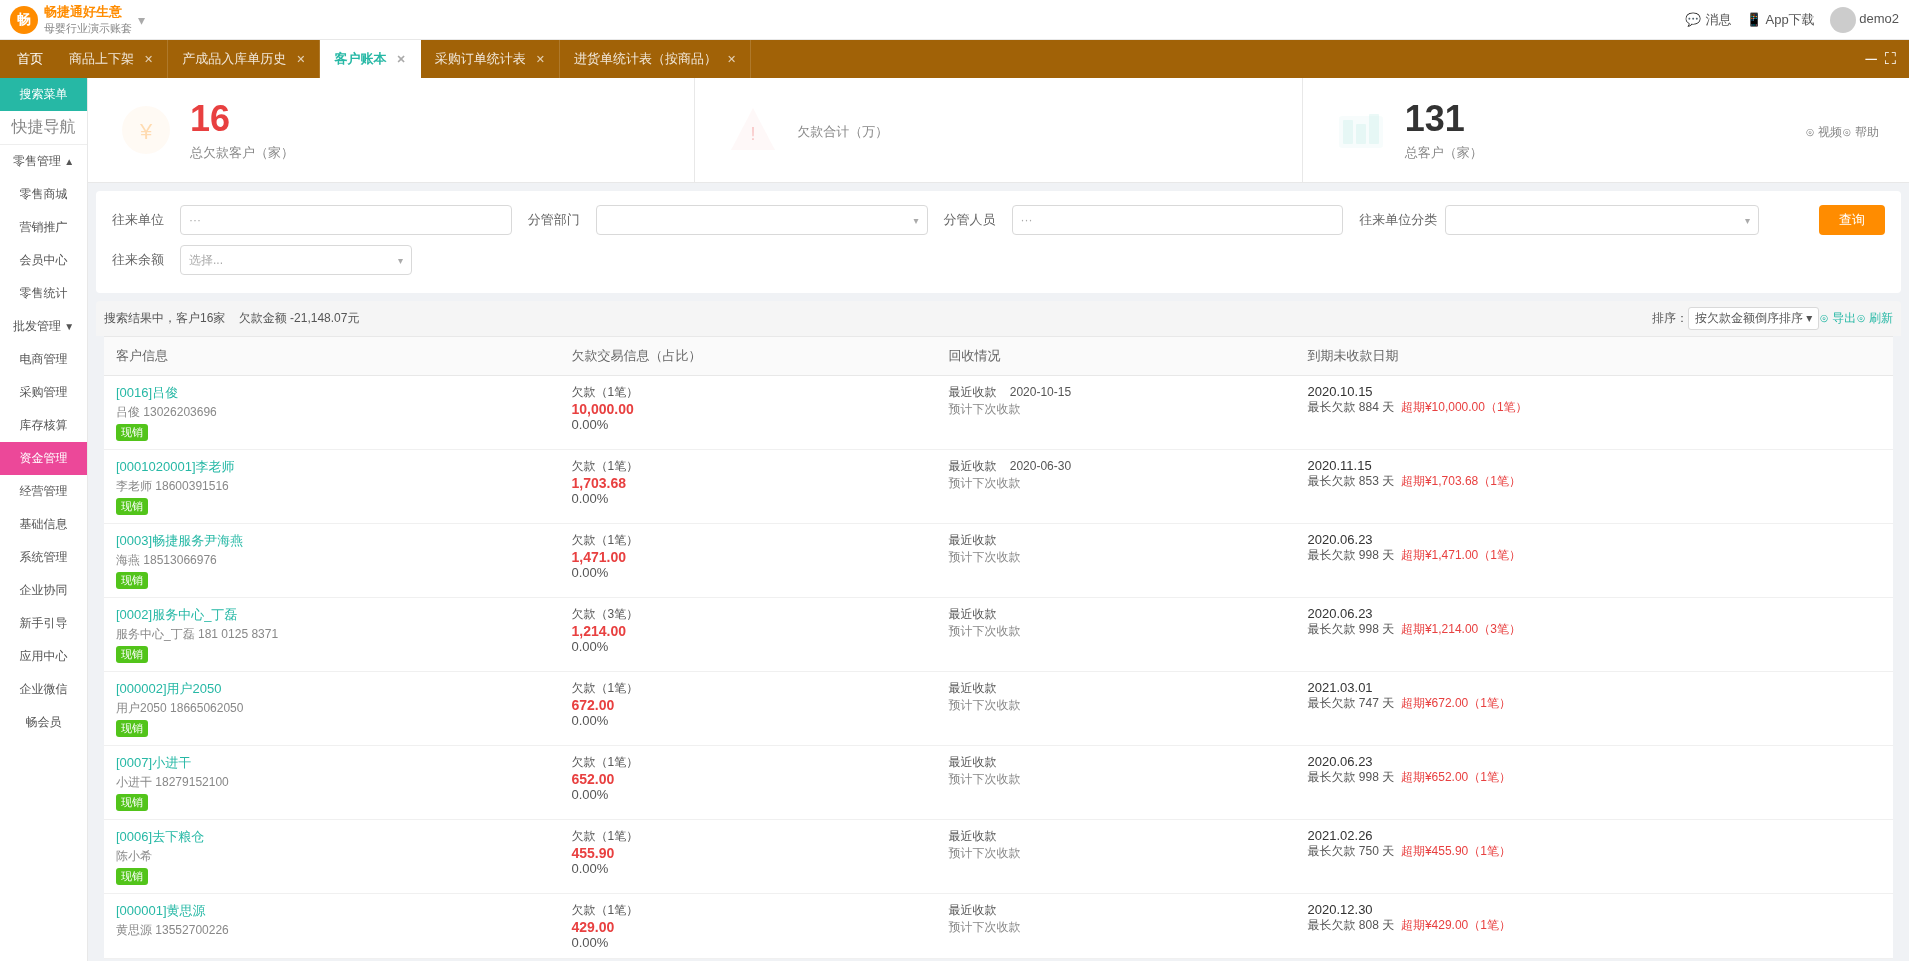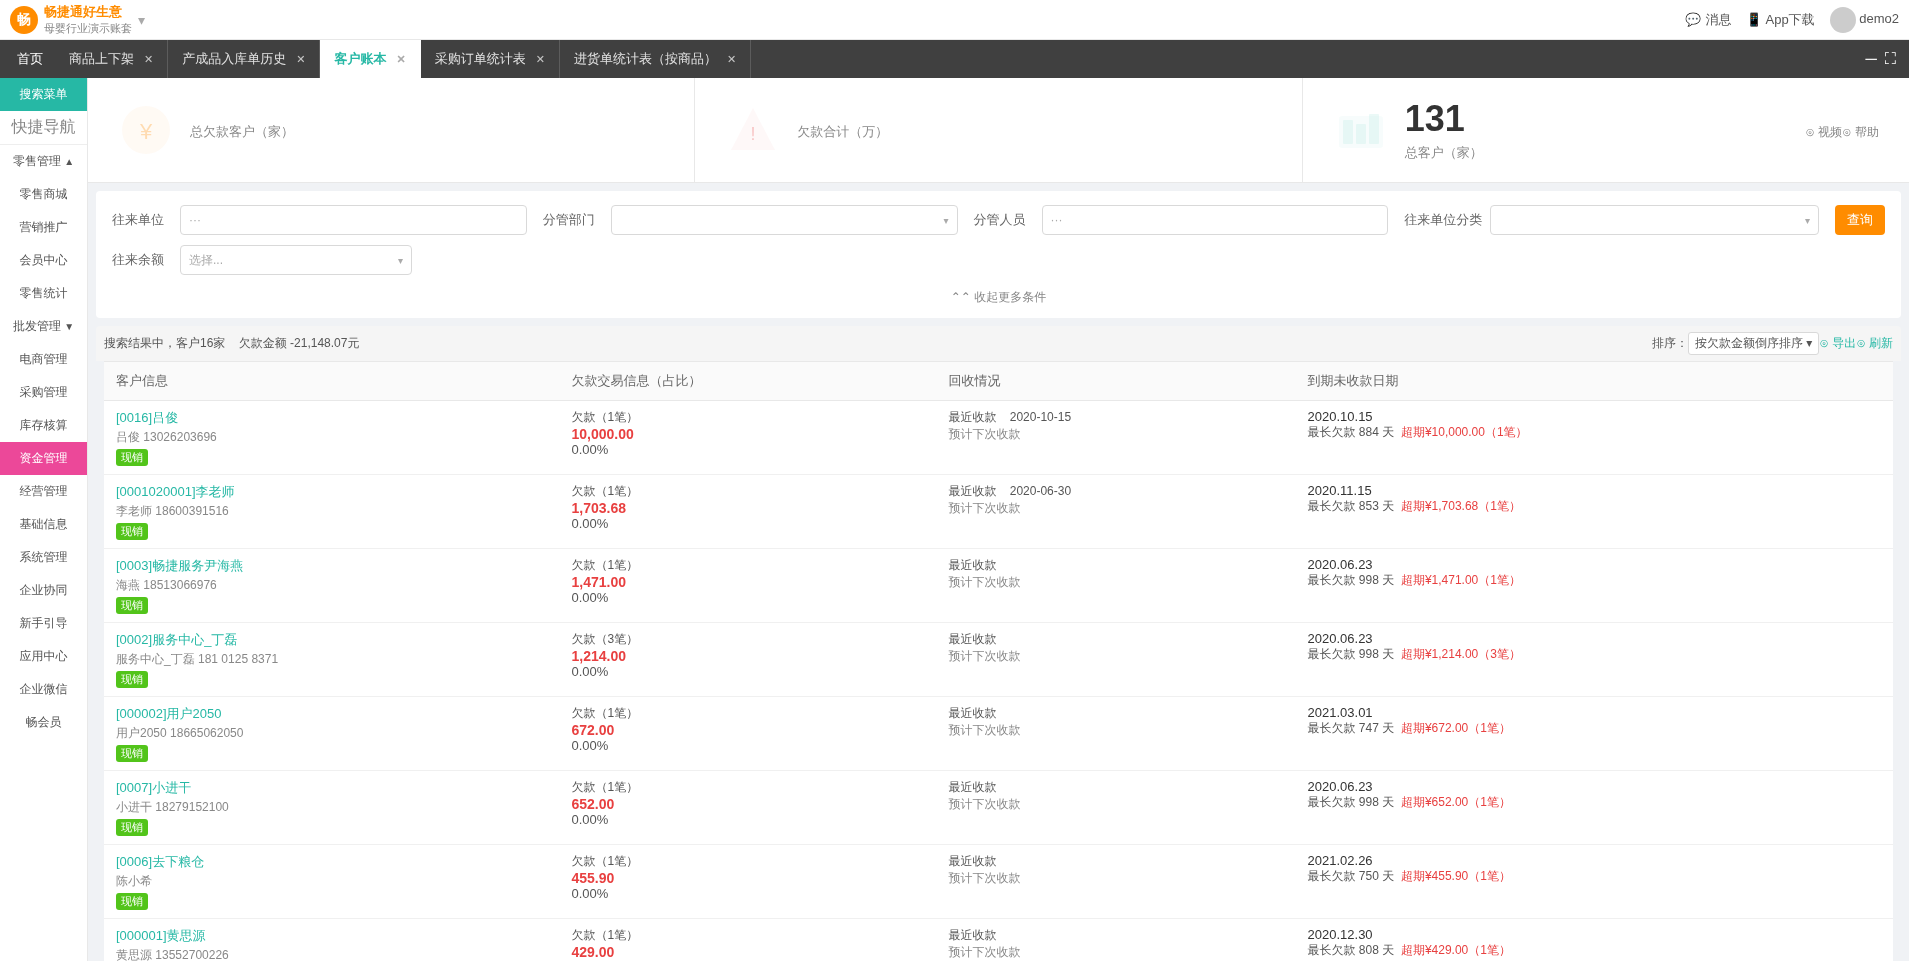--- a/index.html
+++ b/index.html
@@ -9,21 +9,21 @@
     .app-wrapper { display: flex; flex-direction: column; height: 961px; }
     .top-bar { height: 40px; background: #fff; display: flex; align-items: center; border-bottom: 1px solid #e8e8e8; padding: 0 10px; gap: 10px; }
     .logo-area { display: flex; align-items: center; gap: 6px; }
     .logo-icon { width: 28px; height: 28px; background: #ff8c00; border-radius: 50%; display: flex; align-items: center; justify-content: center; color: #fff; font-size: 14px; font-weight: bold; }
     .brand-name { color: #ff8c00; font-size: 13px; font-weight: bold; }
     .top-right { margin-left: auto; display: flex; align-items: center; gap: 15px; font-size: 13px; color: #555; }
     .top-right span { cursor: pointer; }
     .avatar { width: 26px; height: 26px; border-radius: 50%; background: #ccc; display: inline-block; vertical-align: middle; }
 
     
-    .nav-tabs { height: 38px; background: #404040; display: flex; align-items: center; padding: 0 5px; overflow: hidden; }
+    .nav-tabs { height: 38px; background: #a16207; display: flex; align-items: center; padding: 0 5px; overflow: hidden; }
     .nav-tab { padding: 0 14px; height: 38px; display: flex; align-items: center; gap: 6px; font-size: 13px; color: rgba(255,255,255,0.85); cursor: pointer; white-space: nowrap; border-right: 1px solid rgba(255,255,255,0.15); }
     .nav-tab.active { background: #fff; color: #26b8a5; font-weight: bold; }
     .nav-tab .close-x { font-size: 11px; color: rgba(255,255,255,0.7); margin-left: 4px; }
     .nav-tab.active .close-x { color: #aaa; }
     .nav-tab-home { padding: 0 12px; height: 38px; display: flex; align-items: center; font-size: 13px; color: #fff; cursor: pointer; }
     .nav-expand { margin-left: auto; display: flex; align-items: center; gap: 8px; color: #fff; font-size: 16px; padding-right: 8px; }
 
     
     .main-layout { display: flex; flex: 1; overflow: hidden; }
 
@@ -50,21 +50,21 @@
     .stat-right-links { margin-left: auto; font-size: 12px; color: #888; display: flex; align-items: flex-start; padding-top: 5px; }
 
     
     .filter-area { background: #fff; margin: 8px; padding: 14px 16px 8px; border-radius: 4px; }
     .filter-row { display: flex; gap: 16px; margin-bottom: 10px; align-items: center; }
     .filter-item { display: flex; align-items: center; gap: 8px; flex: 1; }
     .filter-label { font-size: 13px; color: #666; white-space: nowrap; min-width: 60px; }
     .filter-input { flex: 1; height: 30px; border: 1px solid #d9d9d9; border-radius: 4px; padding: 0 8px; font-size: 12px; color: #333; display: flex; align-items: center; justify-content: space-between; cursor: pointer; }
     .filter-input .dots { color: #aaa; }
     .filter-input .arrow { color: #aaa; font-size: 10px; }
-    .btn-query { background: #ff8c00; color: #fff; border: none; border-radius: 4px; padding: 6px 12px; font-size: 13px; cursor: pointer; height: 30px; }
+    .btn-query { background: #ff8c00; color: #fff; border: none; border-radius: 4px; padding: 6px 20px; font-size: 13px; cursor: pointer; height: 30px; margin-left: 44px; }
     .collapse-btn { text-align: center; font-size: 12px; color: #888; cursor: pointer; padding: 4px 0; }
 
     
     .result-bar { display: flex; align-items: center; justify-content: space-between; padding: 6px 8px; margin: 0 8px; background: #f5f5f5; border-radius: 4px 4px 0 0; font-size: 12px; color: #555; }
     .result-bar-right { display: flex; align-items: center; }
     .sort-select { border: 1px solid #d9d9d9; border-radius: 3px; padding: 2px 6px; font-size: 12px; background: #fff; cursor: pointer; }
 
     
     .data-table { width: 100%; background: #fff; margin: 0 8px; width: calc(100% - 16px); border-collapse: collapse; }
     .data-table th { background: #fafafa; border-bottom: 1px solid #e8e8e8; border-top: 1px solid #e8e8e8; padding: 10px 12px; font-size: 13px; color: #666; font-weight: normal; text-align: left; }
@@ -170,20 +170,21 @@
 
       <div class="stats-bar">
         <div class="stat-item">
           <div class="stat-icon">
             <svg width="52" height="52" viewBox="0 0 52 52" fill="none">
               <circle cx="26" cy="26" r="24" fill="#ff8c00" opacity="0.15"></circle>
               <text x="50%" y="55%" text-anchor="middle" fill="#ff8c00" font-size="22" dy=".3em">¥</text>
             </svg>
           </div>
           <div class="stat-info">
+            <div class="stat-value red">16</div>
             <div class="stat-label">总欠款客户（家）</div>
           </div>
         </div>
         <div class="stat-item">
           <div class="stat-icon">
             <svg width="52" height="52" viewBox="0 0 52 52" fill="none">
               <polygon points="26,4 48,46 4,46" fill="#e84040" opacity="0.12"></polygon>
               <text x="50%" y="58%" text-anchor="middle" fill="#e84040" font-size="18" dy=".3em">!</text>
             </svg>
           </div>
@@ -242,24 +243,20 @@
           <button class="btn-query">查询</button>
         </div>
         <div class="filter-row">
           <div class="filter-item" style="max-width: 300px;">
             <span class="filter-label">往来余额</span>
             <div class="filter-input">
               <span style="color:#aaa;">选择...</span>
               <span class="arrow">▾</span>
             </div>
           </div>
-        </div>
-        <div class="collapse-btn">
-          <span>⌃⌃</span>
-          <span>收起更多条件</span>
         </div>
       </div>
 
       <div class="result-bar">
         <div>
           <span>搜索结果中，客户16家</span>
           &nbsp;&nbsp;
           <span>欠款金额 -21,148.07元</span>
         </div>
         <div class="result-bar-right">

